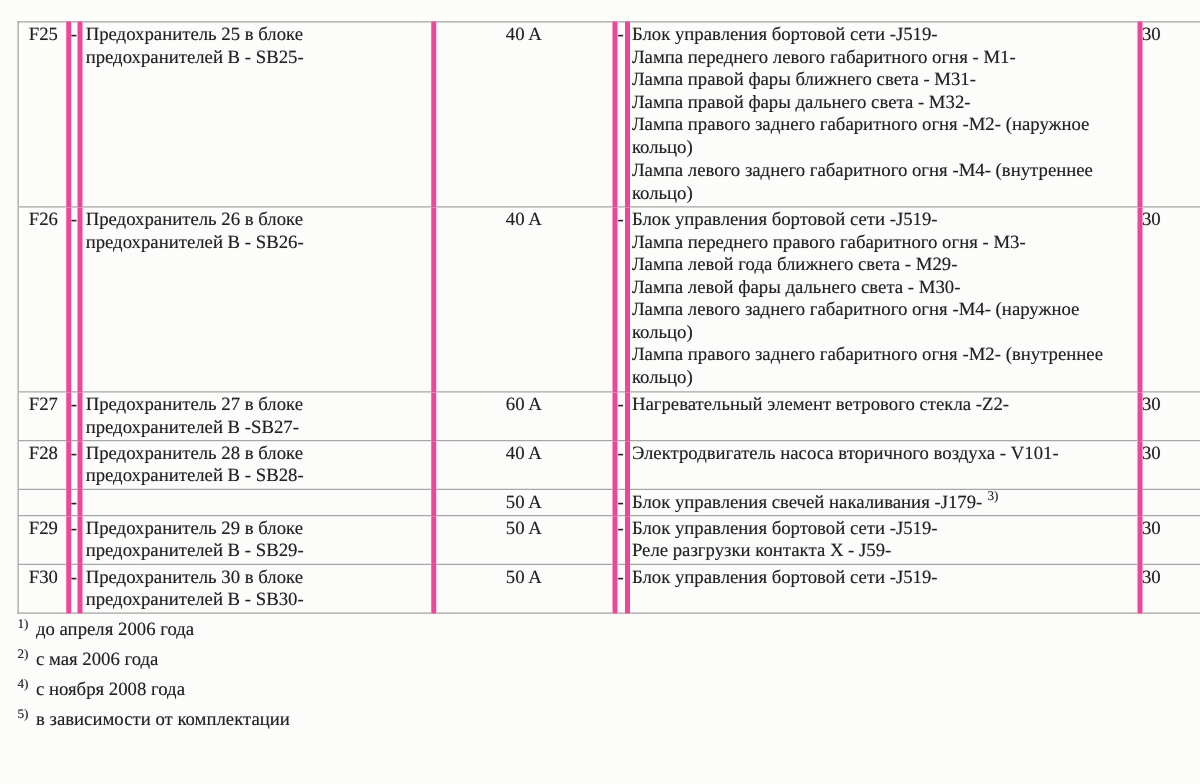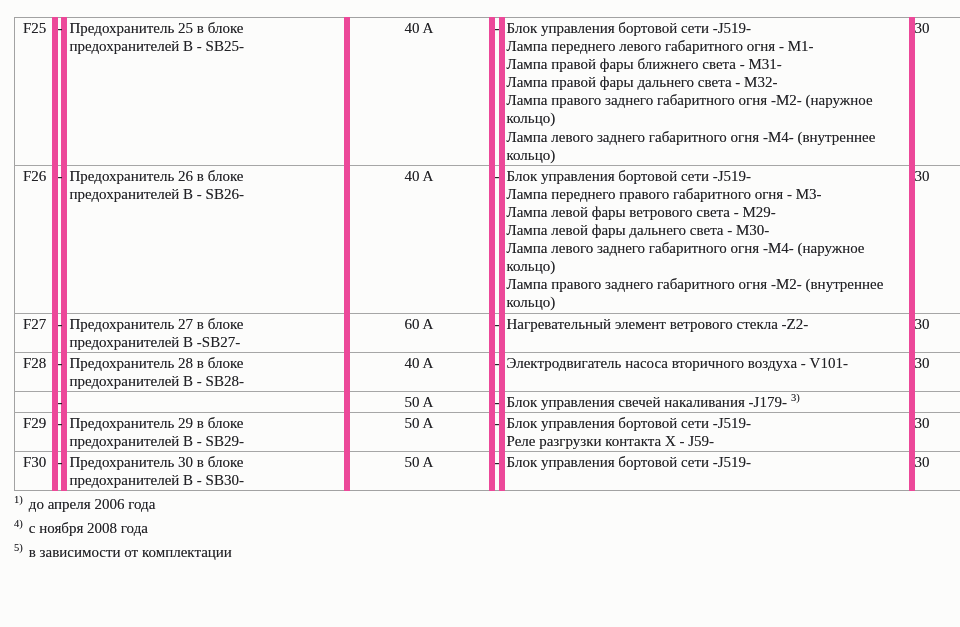--- a/index.html
+++ b/index.html
@@ -17,21 +17,21 @@
     position:absolute;left:14px;top:17px;width:932px;
     display:table;table-layout:fixed;border-collapse:collapse;
     border:1px solid #a2a2a2;
     box-sizing:border-box;
     font-size:15px;line-height:18.1px;
     text-shadow:0 0 .6px rgba(35,35,40,.45);
   }
   .trow{display:table-row;}
   .cell{
     display:table-cell;vertical-align:top;box-sizing:border-box;
-    border-right:6px solid #ec4899;border-bottom:1px solid #a6a6a6;
+    border-right:4px solid #ec4899;border-bottom:1px solid #a6a6a6;
     padding:1px 0 1px 0;
   }
   .trow:last-child .cell{border-bottom:none;}
   .c-id   {width:40px;padding-left:8px;}
   .c-dash {width:9px;text-align:center;}
   .c-desc {width:283px;padding-left:3px;padding-right:4px;margin-top:12px;}
   .c-amps {width:145px;text-align:center;}
   .c-dash2{width:10px;text-align:center;}
   .c-cons {width:410px;padding-left:2px;padding-right:4px;}
   .c-val  {width:53px;border-right:none;}
@@ -75,21 +75,21 @@
     </div>
       <div class="trow">
       <div class="cell c-id">F26</div>
       <div class="cell c-dash">-</div>
       <div class="cell c-desc">Предохранитель 26 в блоке предохранителей B - SB26-</div>
       <div class="cell c-amps">40 A</div>
       <div class="cell c-dash2">-</div>
       <div class="cell c-cons">
           <div class="consumer-line"><span>Блок управления бортовой сети -J519-</span></div>
           <div class="consumer-line"><span>Лампа переднего правого габаритного огня - M3-</span></div>
-          <div class="consumer-line"><span>Лампа левой фары ветрового света - M29-</span></div>
+          <div class="consumer-line"><span>Лампа левой года ближнего света - M29-</span></div>
           <div class="consumer-line"><span>Лампа левой фары дальнего света - M30-</span></div>
           <div class="consumer-line"><span>Лампа левого заднего габаритного огня -M4- (наружное кольцо)</span></div>
           <div class="consumer-line"><span>Лампа правого заднего габаритного огня -M2- (внутреннее кольцо)</span></div>
         </div>
       <div class="cell c-val">30</div>
     </div>
       <div class="trow">
       <div class="cell c-id">F27</div>
       <div class="cell c-dash">-</div>
       <div class="cell c-desc">Предохранитель 27 в блоке предохранителей B -SB27-</div>
@@ -145,20 +145,23 @@
         </div>
       <div class="cell c-val">30</div>
     </div>
     </div>
 
   <div class="footnotes">
     <div class="footnote">
       <sup>1)</sup><span>до апреля 2006 года</span>
     </div>
     <div class="footnote">
+      <sup>2)</sup><span>с мая 2006 года</span>
+    </div>
+    <div class="footnote">
       <sup>4)</sup><span>с ноября 2008 года</span>
     </div>
     <div class="footnote">
       <sup>5)</sup><span>в зависимости от комплектации</span>
     </div>
   </div>
 
 </div>
 
 </body></html>

